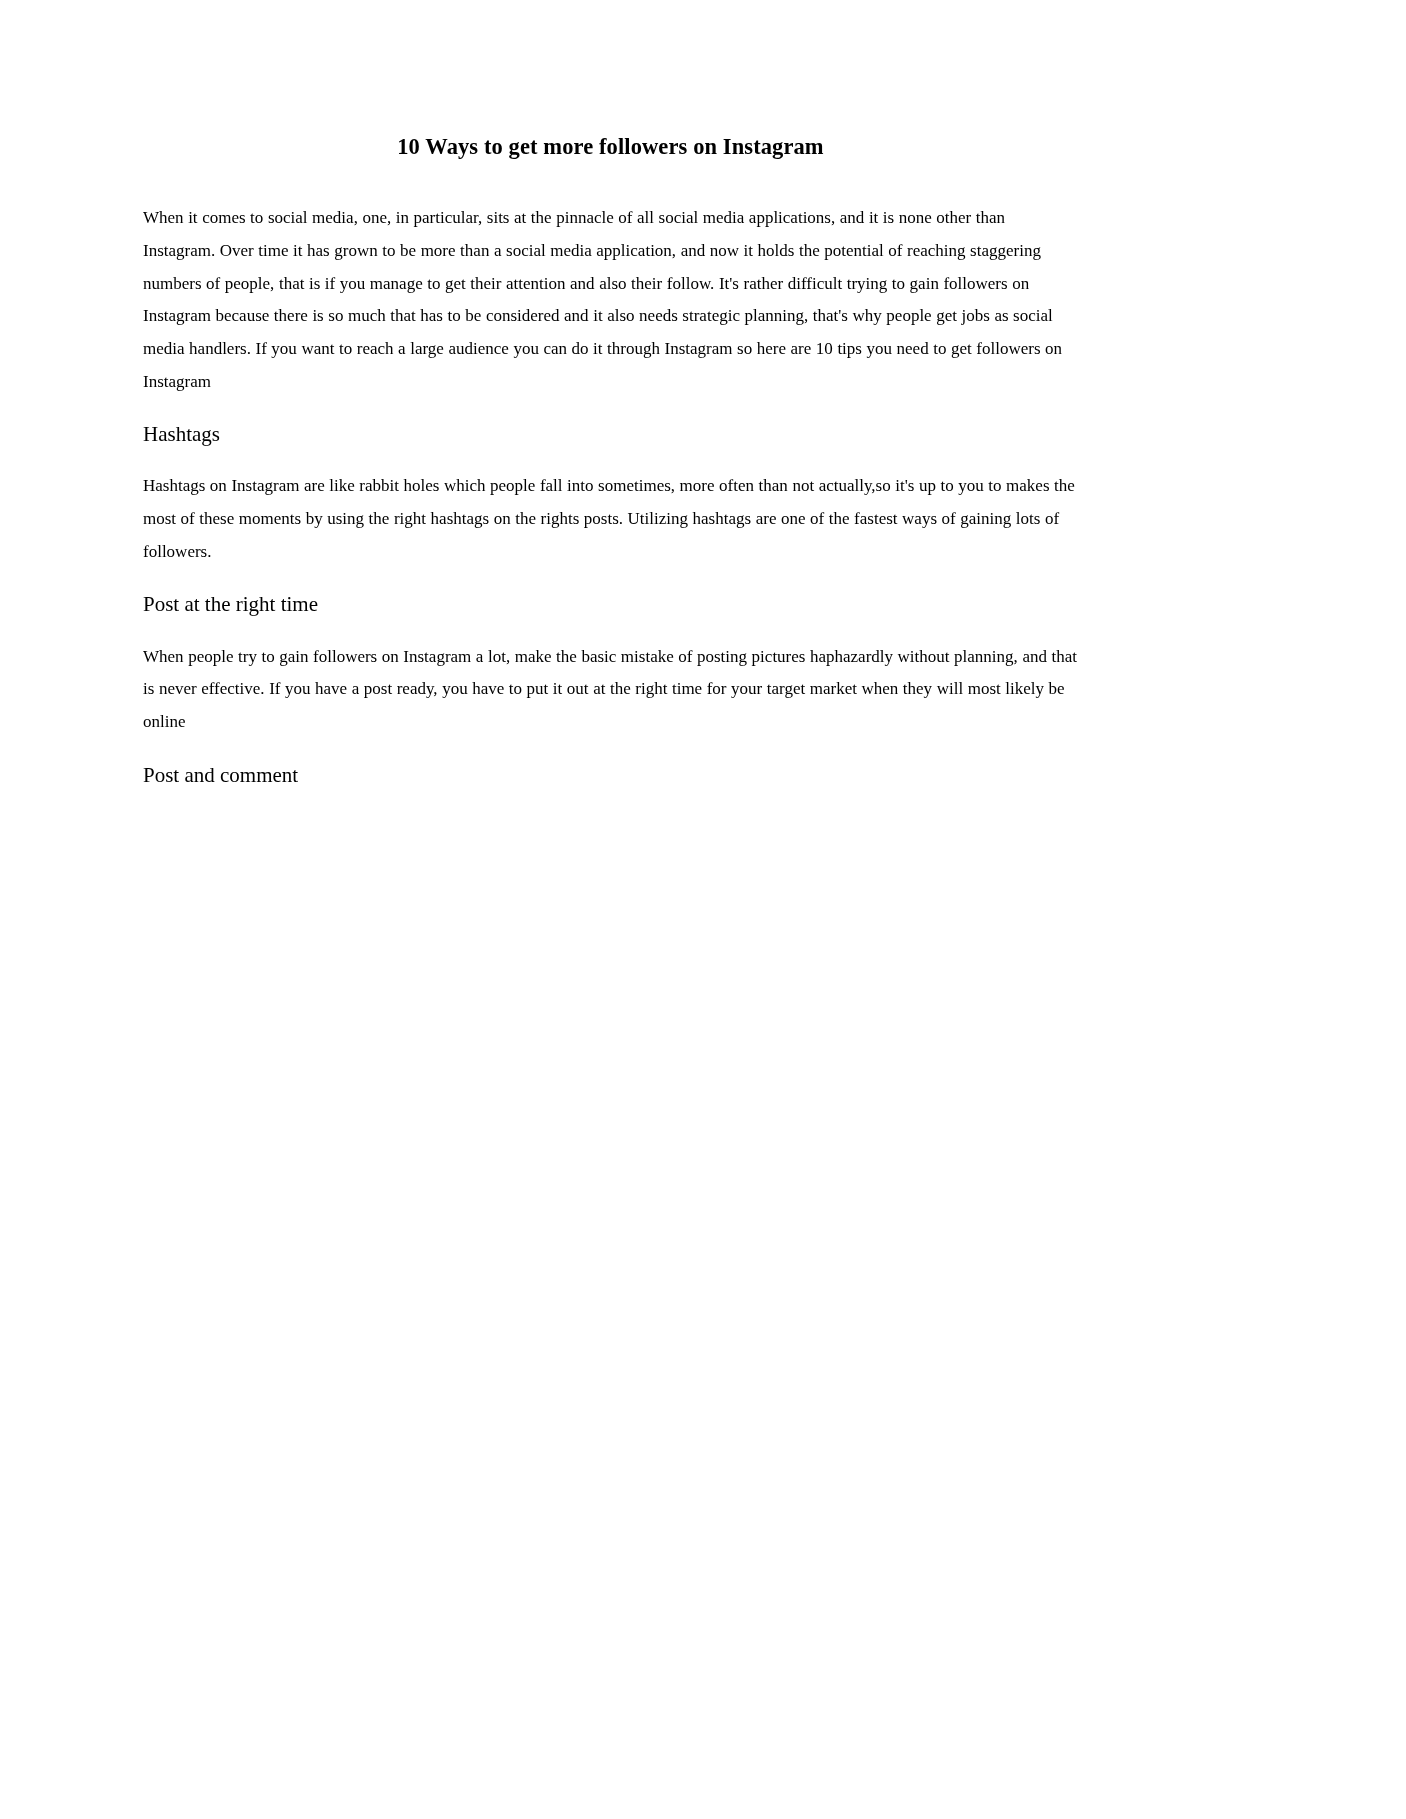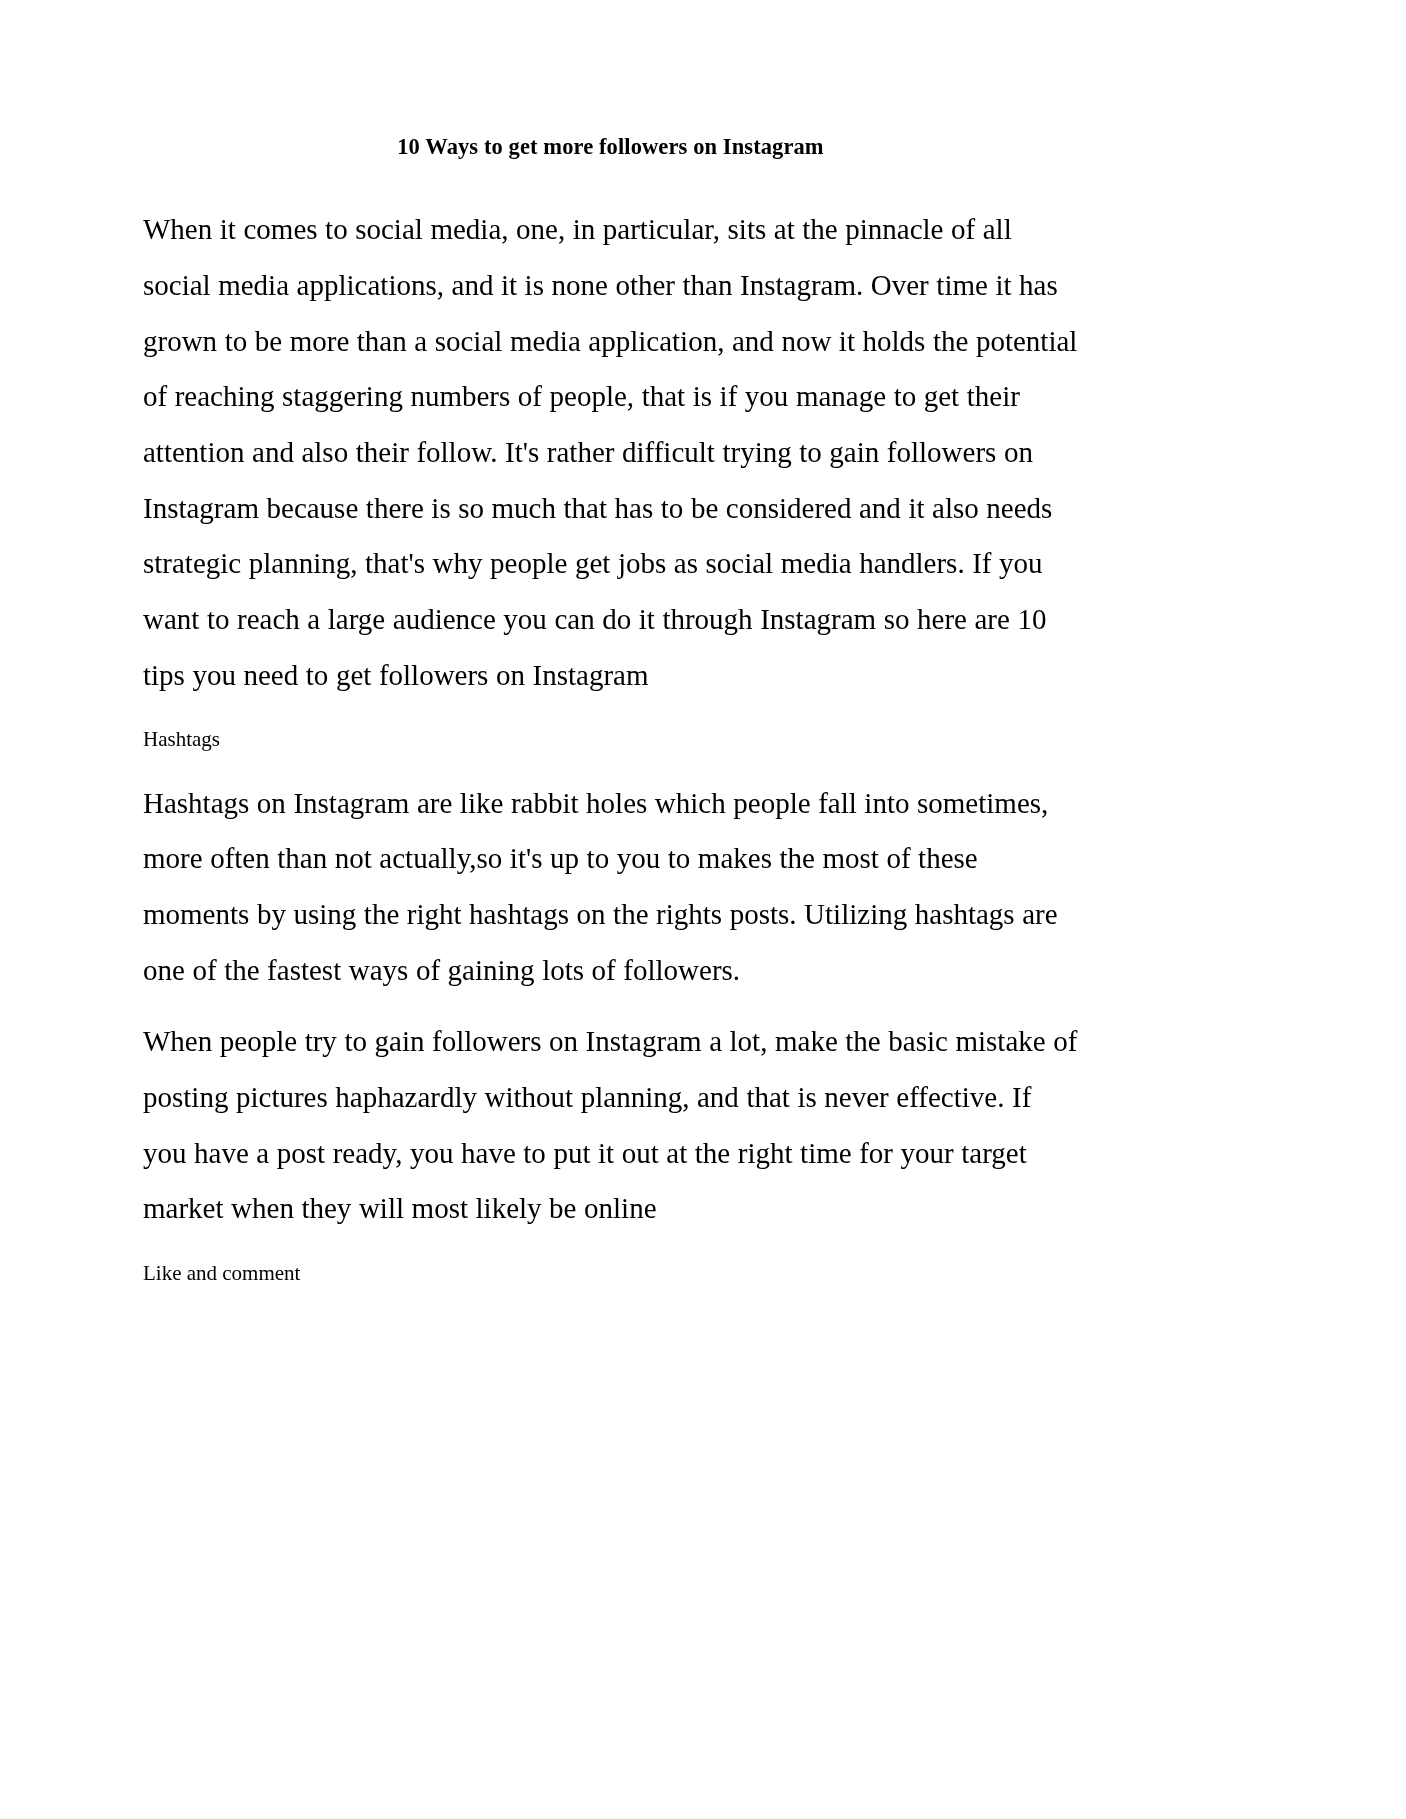--- a/index.html
+++ b/index.html
@@ -35,21 +35,21 @@
   .doc-title {
     font-size: 22.5px;
     font-weight: bold;
     text-align: center;
     line-height: 1.35;
     margin: 0 0 40px 0;
     letter-spacing: 0.1px;
   }
 
   .para {
-    font-size: 29px;
+    font-size: 17px;
     font-weight: normal;
     line-height: 1.92;
     text-align: left;
     margin: 0 0 16px 0;
     word-spacing: 0.3px;
   }
 
   .section-label {
     font-size: 21px;
     font-weight: normal;
@@ -69,18 +69,19 @@
 
 <div class="page">
   <div class="page-body">
 
     <h1 class="doc-title">10 Ways to get more followers on Instagram</h1>
 
     <div id="content">
         <p class="para">When it comes to social media, one, in particular, sits at the pinnacle of all social media applications, and it is none other than Instagram. Over time it has grown to be more than a social media application, and now it holds the potential of reaching staggering numbers of people, that is if you manage to get their attention and also their follow. It's rather difficult trying to gain followers on Instagram because there is so much that has to be considered and it also needs strategic planning, that's why people get jobs as social media handlers. If you want to reach a large audience you can do it through Instagram so here are 10 tips you need to get followers on Instagram</p>
         <p class="section-label">Hashtags</p>
         <p class="para">Hashtags on Instagram are like rabbit holes which people fall into sometimes, more often than not actually,so it's up to you to makes the most of these moments by using the right hashtags on the rights posts. Utilizing hashtags are one of the fastest ways of gaining lots of followers.</p>
+        <p class="section-label">Post at the right time</p>
         <p class="para">When people try to gain followers on Instagram a lot, make the basic mistake of posting pictures haphazardly without planning, and that is never effective. If you have a post ready, you have to put it out at the right time for your target market when they will most likely be online</p>
-        <p class="section-label">Like and comment</p>
+        <p class="section-label">Post and comment</p>
       </div>
 
   </div>
 </div>
 
 </body></html>

